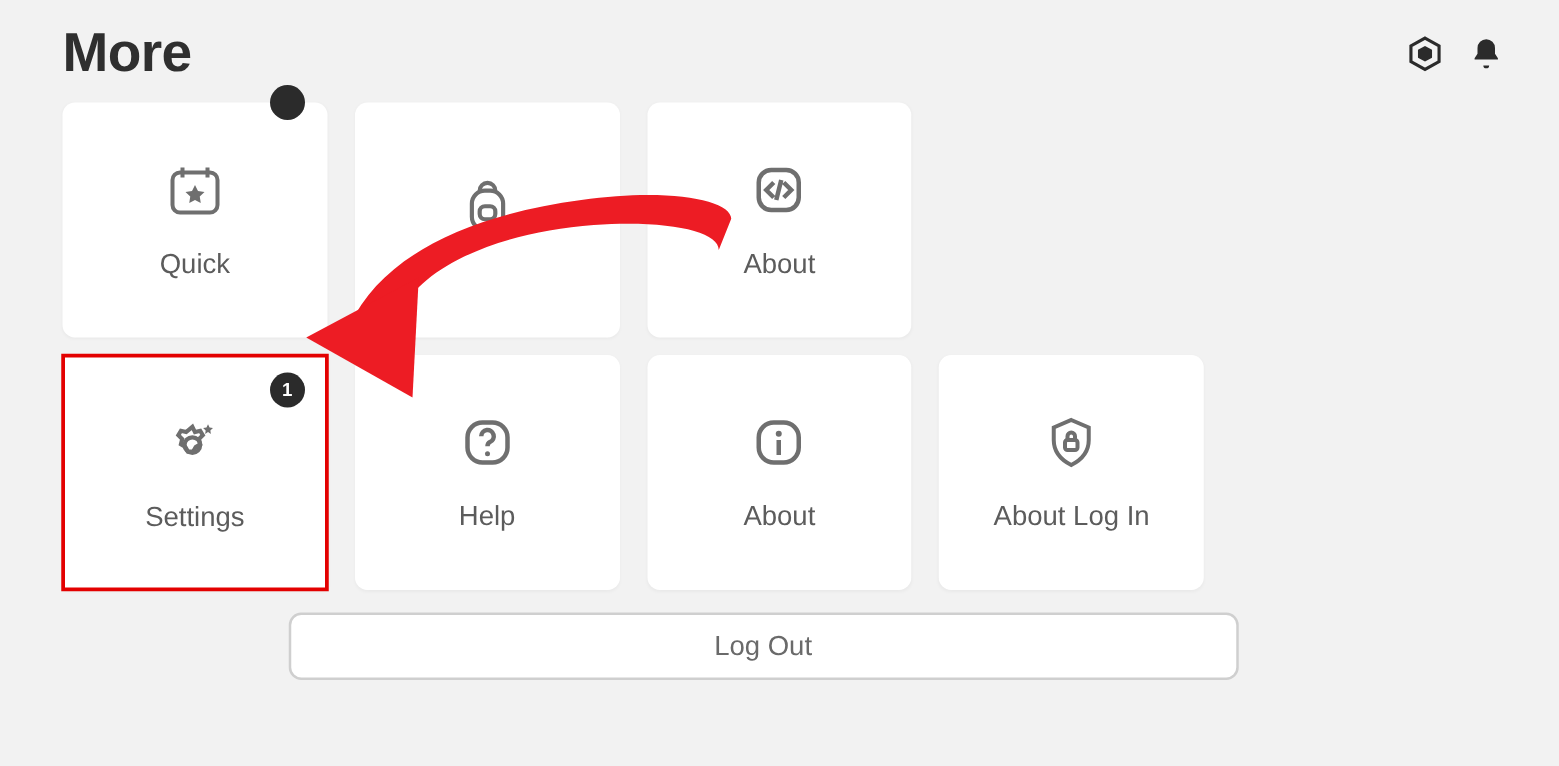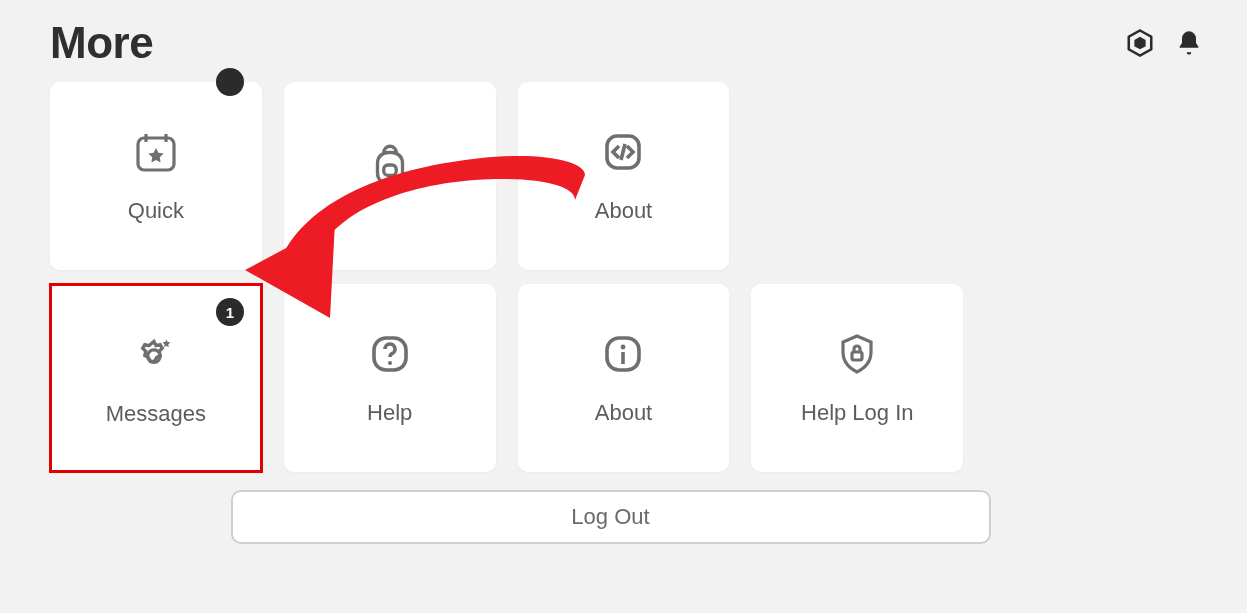--- a/index.html
+++ b/index.html
@@ -178,21 +178,21 @@
 
   <div class="tile highlight">
     <div class="badge">1</div>
     <span class="tile-icon">
       <svg width="50" height="50" viewBox="0 0 24 24" fill="none" stroke="#6f6f6f" stroke-width="1.6">
         <circle cx="11" cy="13" r="3"></circle>
         <path d="M11 6l1 2 2-.5 1 1.7-1.5 1.5.5 2-1.7 1-1 1.8h-2l-1-1.8-1.7-1 .5-2L5.6 9.2l1-1.7 2 .5z"></path>
         <path d="M17 5l.6 1.2 1.3.2-1 1 .2 1.3L17 8l-1.1.7.2-1.3-1-1 1.3-.2z" fill="#6f6f6f" stroke="none"></path>
       </svg>
     </span>
-    <div class="tile-label">Messages</div>
+    <div class="tile-label">Settings</div>
   </div>
 
   <div class="tile">
     <span class="tile-icon">
       <svg width="48" height="48" viewBox="0 0 24 24" fill="none" stroke="#6f6f6f" stroke-width="1.8">
         <rect x="4" y="4" width="16" height="16" rx="6"></rect>
         <path d="M9.5 9.5a2.5 2.5 0 1 1 3.5 2.3c-.8.4-1 1-1 1.7"></path>
         <circle cx="12" cy="16.5" r="1" fill="#6f6f6f" stroke="none"></circle>
       </svg>
     </span>
@@ -211,21 +211,21 @@
   </div>
 
   <div class="tile">
     <span class="tile-icon">
       <svg width="48" height="48" viewBox="0 0 24 24" fill="none" stroke="#6f6f6f" stroke-width="1.6">
         <path d="M12 3l7 3v5c0 5-3 8-7 10-4-2-7-5-7-10V6z"></path>
         <rect x="9.5" y="11" width="5" height="4" rx="1"></rect>
         <path d="M10.5 11v-1.5a1.5 1.5 0 0 1 3 0V11"></path>
       </svg>
     </span>
-    <div class="tile-label">Help Log In</div>
+    <div class="tile-label">About Log In</div>
   </div>
 
   <div></div>
 </div>
 
 <div class="logout-wrap">
   <button class="logout-btn">Log Out</button>
 </div>
 
 <div class="arrow-annotation">

